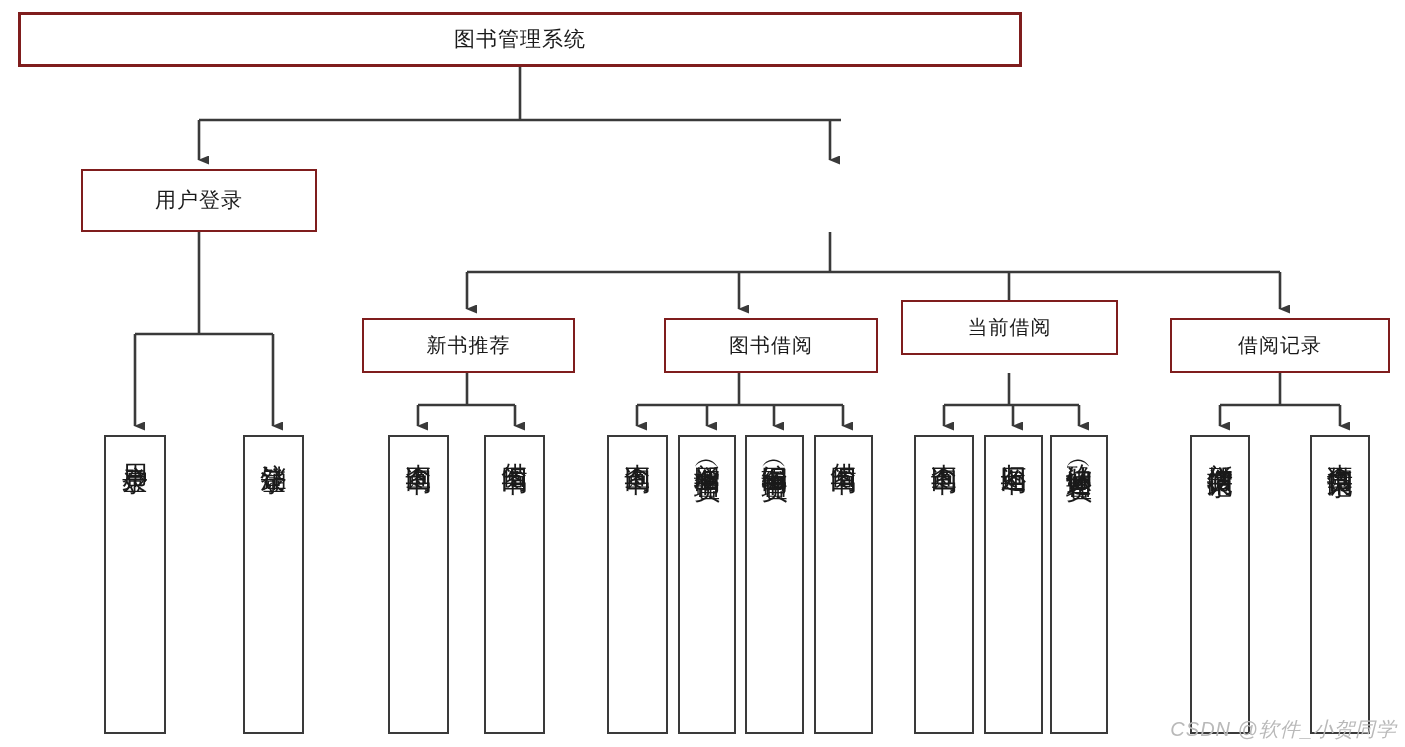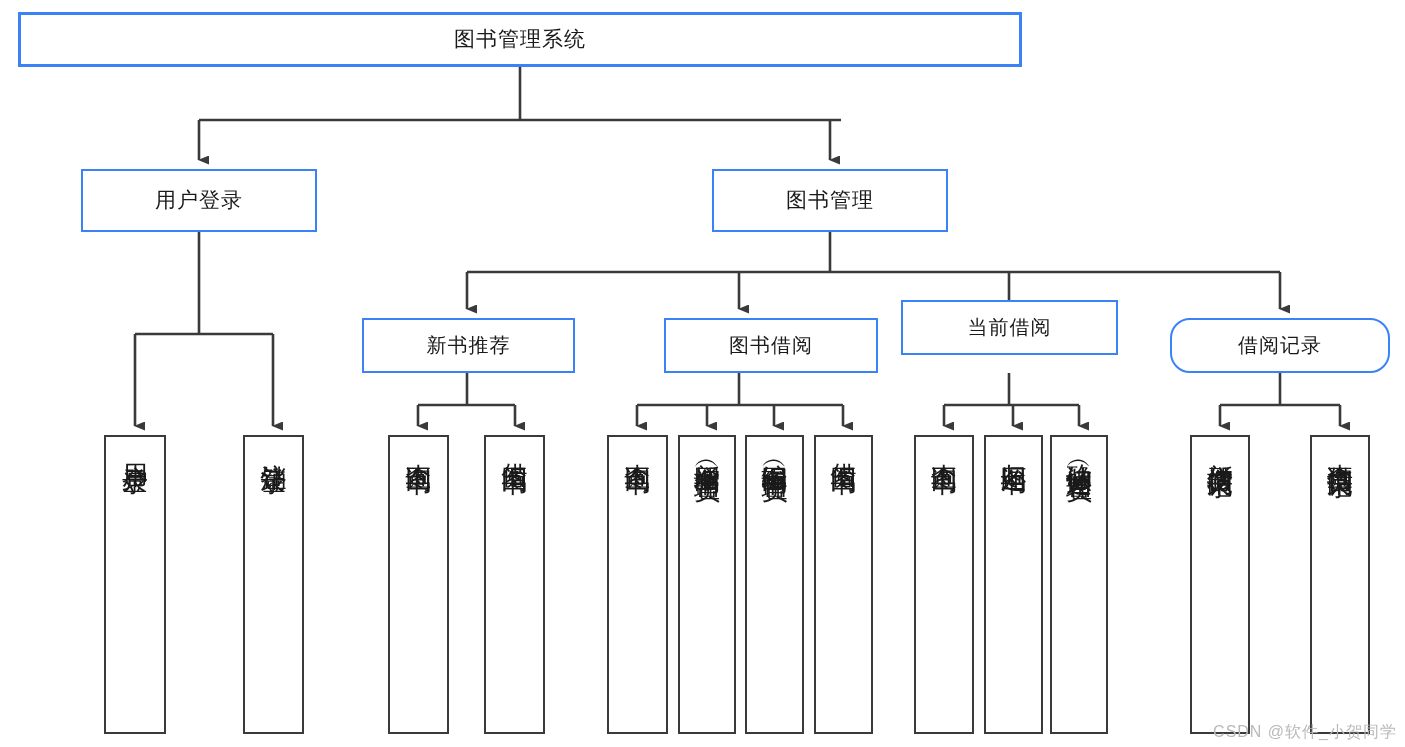--- a/index.html
+++ b/index.html
@@ -1,33 +1,33 @@
 <!DOCTYPE html>
 <html><head>
 <meta charset="utf-8">
 <style>
   html,body{margin:0;padding:0;background:#ffffff;}
   body{width:1405px;height:747px;overflow:hidden;
        font-family:"Liberation Sans","DejaVu Sans",sans-serif;}
   #stage{position:relative;width:1405px;height:747px;background:#fff;}
   svg#wires{position:absolute;left:0;top:0;width:1405px;height:747px;}
   .node{position:absolute;box-sizing:border-box;background:#ffffff;
-        border:2px solid #3b82f6;display:flex;align-items:center;
+        border:2px solid #7f1d1d;display:flex;align-items:center;
         justify-content:center;color:#1a1a1a;}
   .node.root{border-width:3px;}
   .node .lbl{font-size:21px;line-height:1.15;letter-spacing:1px;white-space:nowrap;}
   .node.lvl2 .lbl{font-size:20px;}
   .leaf{position:absolute;box-sizing:border-box;background:#fff;
         border:2px solid #3a3a3a;display:flex;align-items:flex-start;
         justify-content:center;padding-top:6px;overflow:hidden;}
   .leaf .lbl{writing-mode:vertical-rl;text-orientation:upright;
              font-size:26px;line-height:1.12;letter-spacing:2px;color:#1a1a1a;
              white-space:nowrap;}
-  .watermark{position:absolute;right:8px;bottom:4px;font-size:16px;
-             color:#b9b9b9;letter-spacing:1px;white-space:nowrap;}
+  .watermark{position:absolute;right:8px;bottom:4px;font-size:20px;
+             color:#b9b9b9;letter-spacing:1px;white-space:nowrap;font-style:italic;}
 </style>
 </head>
 <body>
 
 <div id="stage">
 
   <svg id="wires" viewBox="0 0 1405 747" xmlns="http://www.w3.org/2000/svg">
     <defs>
       <marker id="arrow" markerWidth="9" markerHeight="11" refX="4.5" refY="10" orient="auto" markerUnits="userSpaceOnUse">
         <path d="M0,0 L9,0 L4.5,11 Z" fill="#3a3a3a"></path>
@@ -77,34 +77,31 @@
     </g>
   </svg>
 
   <div class="node root" style="left:18px;top:12px;width:1004px;height:55px;">
     <span class="lbl">图书管理系统</span>
   </div>
 
   <div class="node lvl1" style="left:81px;top:169px;width:236px;height:63px;">
     <span class="lbl">用户登录</span>
   </div>
-  <div class="node lvl1" style="left:712px;top:169px;width:236px;height:63px;">
-    <span class="lbl">图书管理</span>
-  </div>
 
   <div class="node lvl2" style="left:362px;top:318px;width:213px;height:55px;text-align:right;">
     <span class="lbl">新书推荐</span>
   </div>
   <div class="node lvl2" style="left:632px;top:318px;width:214px;height:55px;margin-left:32px;">
     <span class="lbl">图书借阅</span>
   </div>
   <div class="node lvl2" style="left:901px;top:300px;width:217px;height:55px;">
     <span class="lbl">当前借阅</span>
   </div>
-  <div class="node lvl2" style="left:1170px;top:318px;width:220px;height:55px;border-radius:20px;">
+  <div class="node lvl2" style="left:1170px;top:318px;width:220px;height:55px;">
     <span class="lbl">借阅记录</span>
   </div>
 
   <div class="leaf" style="left:104px;top:435px;width:62px;height:299px;">
     <span class="lbl">用户登录</span>
   </div>
   <div class="leaf" style="left:243px;top:435px;width:61px;height:299px;">
     <span class="lbl">注销登录</span>
   </div>
   <div class="leaf" style="left:388px;top:435px;width:61px;height:299px;">

